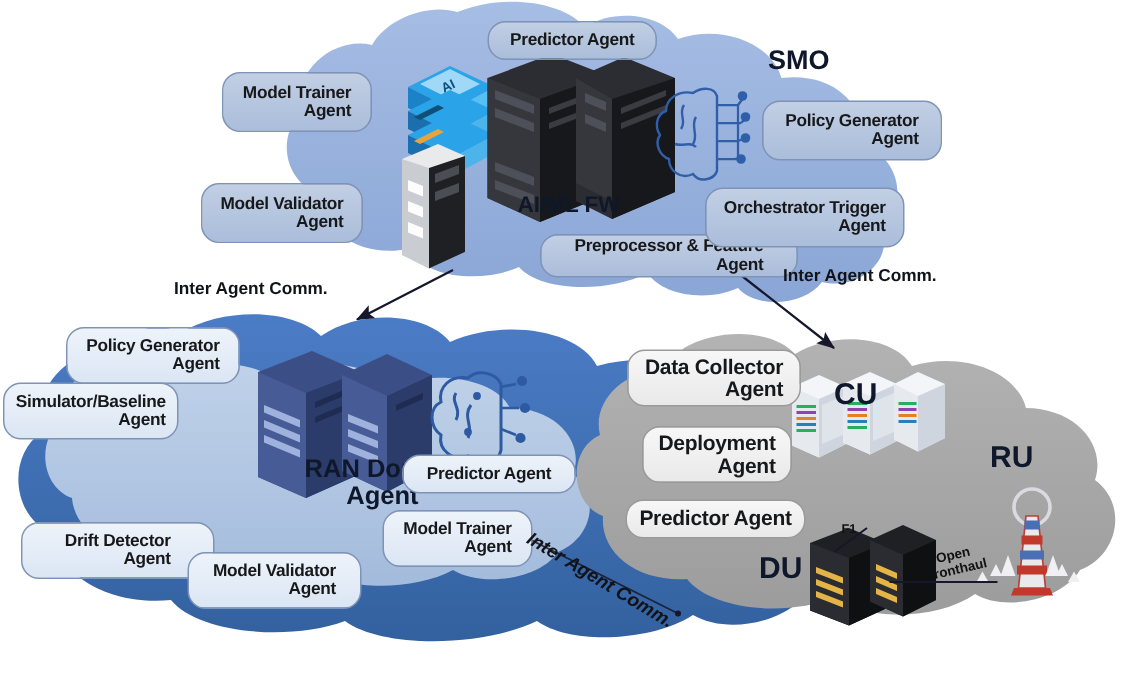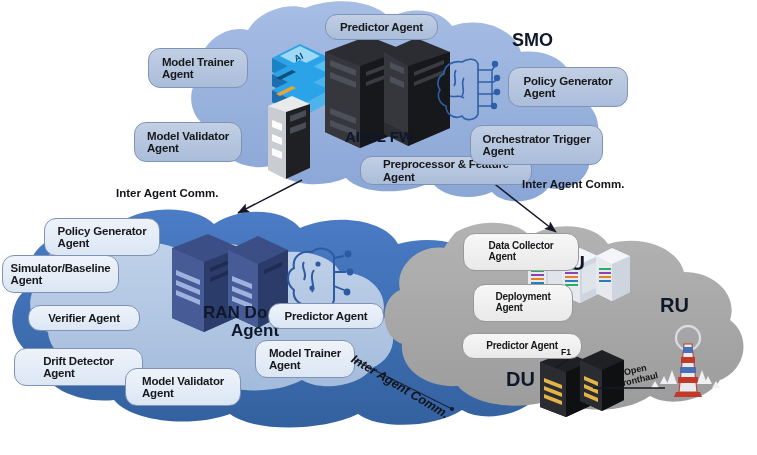--- a/index.html
+++ b/index.html
@@ -6,43 +6,42 @@
   body{width:757px;height:455px;overflow:hidden;
        font-family:"Liberation Sans",sans-serif;}
   #stage{position:relative;width:757px;height:455px;background:#fff;}
   svg.layer{position:absolute;left:0;top:0;width:757px;height:455px;}
 
   
   .chip{
     position:absolute;
     box-sizing:border-box;
     display:flex;align-items:center;justify-content:center;
-    text-align:left;
+    text-align:right;
     border-radius:12px;
     font-weight:bold;
     color:#17181a;
     line-height:1.08;
     letter-spacing:-0.2px;
     padding:1px 3px;
   }
   .chip.smo{
     background:linear-gradient(180deg,#c2cfe4 0%,#aabdda 100%);
     border:1px solid #7e93b5;
     font-size:11.5px;
   }
   .chip.ran{
     background:linear-gradient(180deg,#eef3fa 0%,#dbe6f4 100%);
     border:1px solid #7e93b5;
     font-size:11.5px;
   }
   .chip.cu{
     background:linear-gradient(180deg,#f7f7f7 0%,#e9e9e9 100%);
     border:1px solid #9a9a9a;
-    font-size:10px;
-    margin-left:45px;
+    font-size:14px;
   }
 
   
   .title{
     position:absolute;font-weight:bold;color:#0f172a;
     white-space:nowrap;
   }
   .title.smo{font-size:18px;}
   .title.aiml{font-size:15px;}
   .title.ran{font-size:17px;text-align:center;line-height:1.06;}
@@ -360,21 +359,20 @@
   <div class="chip smo" style="left:508px;top:67px;width:120px;height:40px;">Policy Generator<br>Agent</div>
   <div class="chip smo" style="left:470px;top:125px;width:133px;height:40px;">Orchestrator Trigger<br>Agent</div>
 
   <div class="comm" style="left:116px;top:187px;">Inter Agent Comm.</div>
   <div class="comm" style="left:522px;top:178px;">Inter Agent Comm.</div>
 
   <div class="title ran" style="left:196px;top:304px;width:118px;">RAN Domain<br>Agent</div>
 
   <div class="chip ran" style="left:44px;top:218px;width:116px;height:38px;">Policy Generator<br>Agent</div>
   <div class="chip ran" style="left:2px;top:255px;width:117px;height:38px;">Simulator/Baseline<br>Agent</div>
-  <div class="chip ran" style="left:28px;top:305px;width:112px;height:26px;">Verifier Agent</div>
   <div class="chip ran" style="left:14px;top:348px;width:129px;height:38px;">Drift Detector<br>Agent</div>
   <div class="chip ran" style="left:125px;top:368px;width:116px;height:38px;">Model Validator<br>Agent</div>
   <div class="chip ran" style="left:255px;top:340px;width:100px;height:38px;">Model Trainer<br>Agent</div>
   <div class="chip ran" style="left:268px;top:303px;width:116px;height:26px;">Predictor Agent</div>
 
   <div class="comm diag" style="left:356px;top:352px;">Inter Agent Comm.</div>
 
   <div class="title cu" style="left:556px;top:252px;">CU</div>
   <div class="title ru" style="left:660px;top:294px;">RU</div>
   <div class="title du" style="left:506px;top:368px;">DU</div>

